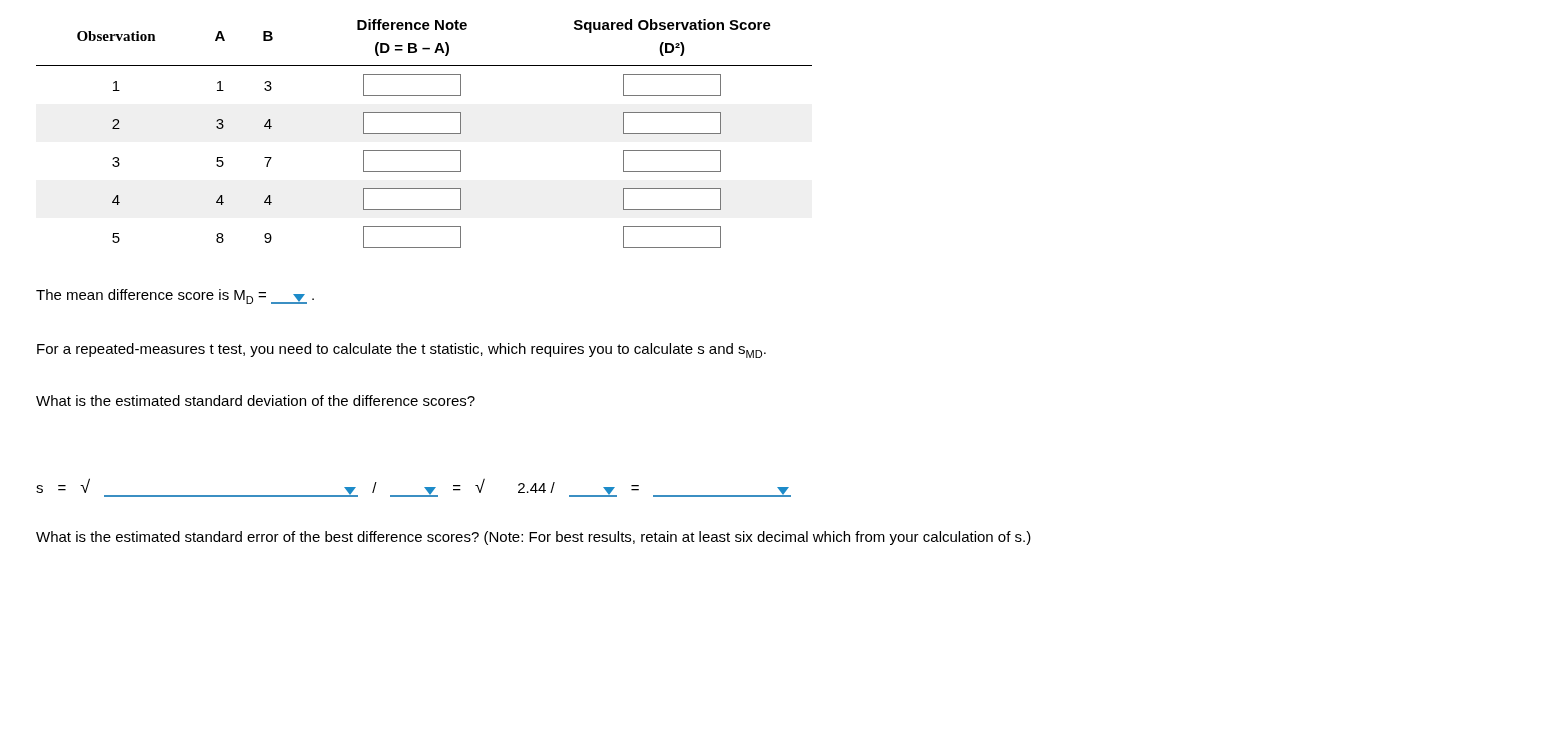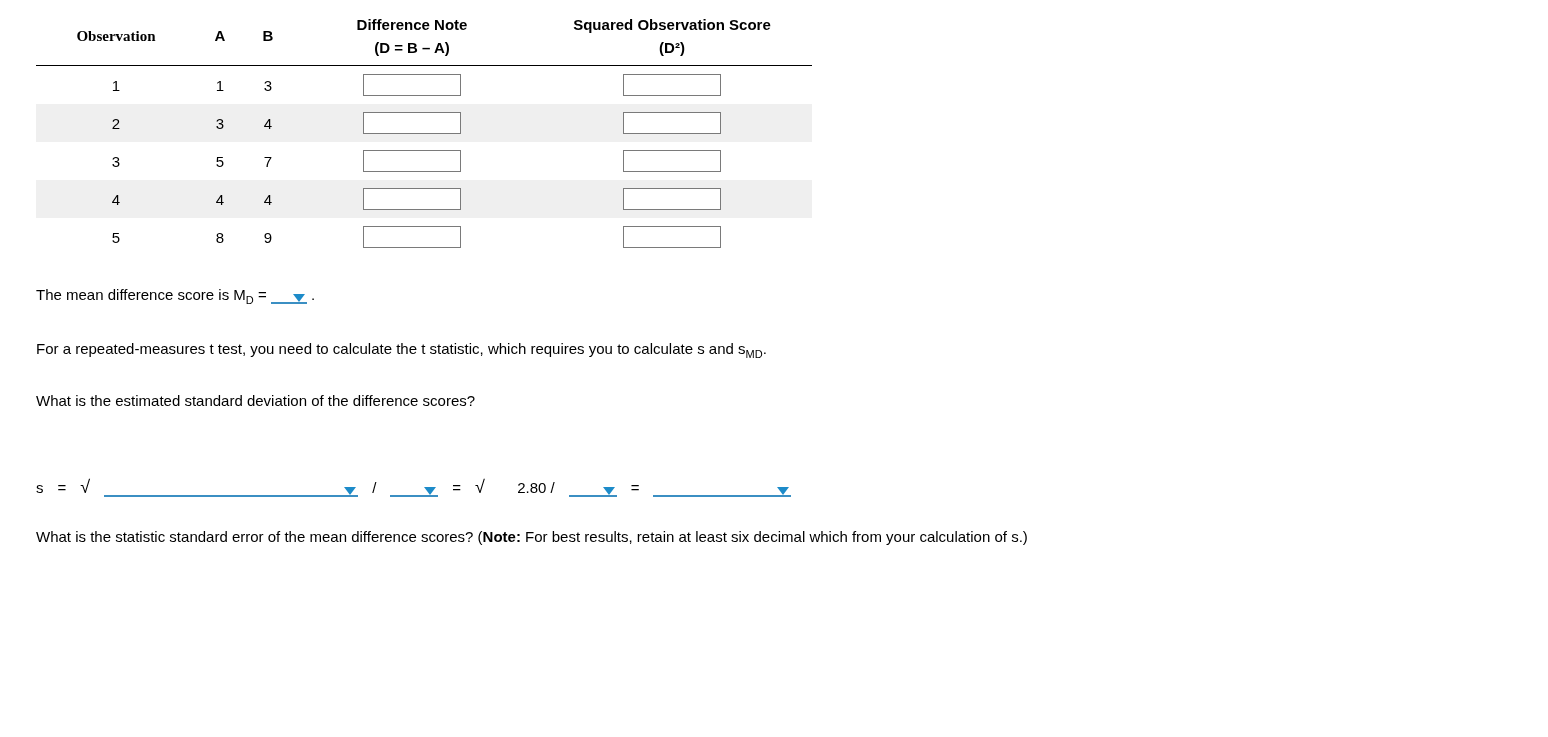--- a/index.html
+++ b/index.html
@@ -82,21 +82,21 @@
   .dd-lg  { min-width: 130px; }
   .dd-xl  { min-width: 246px; }
   .eqrow {
     margin-top: 64px;
     display: flex;
     align-items: baseline;
     gap: 14px;
     flex-wrap: wrap;
   }
   .sqrt { font-size: 18px; }
-  .note { font-weight: bold; }
+  .note { font-weight: normal; }
 </style>
 </head>
 <body>
 
 <div class="page">
 
   <table class="data">
     <thead>
       <tr>
         <th class="col-obs">Observation</th>
@@ -171,27 +171,27 @@
     <span class="sqrt">√</span>
     <span class="dd dd-xl">
         <span class="caret"></span>
       </span>
     <span>/</span>
     <span class="dd dd-md">
         <span class="caret"></span>
       </span>
     <span>=</span>
     <span class="sqrt">√</span>&nbsp;
-    <span>2.80 /</span>
+    <span>2.44 /</span>
     <span class="dd dd-md">
         <span class="caret"></span>
       </span>
     <span>=</span>
     <span class="dd dd-lg">
         <span class="caret"></span>
       </span>
   </div>
 
   <div class="para">
-    <span>What is the statistic standard error of the mean difference scores? (</span><span class="note">Note:</span><span> For best results, retain at least six decimal which from your calculation of s.)</span>
+    <span>What is the estimated standard error of the best difference scores? (</span><span class="note">Note:</span><span> For best results, retain at least six decimal which from your calculation of s.)</span>
   </div>
 
 </div>
 
 </body></html>

